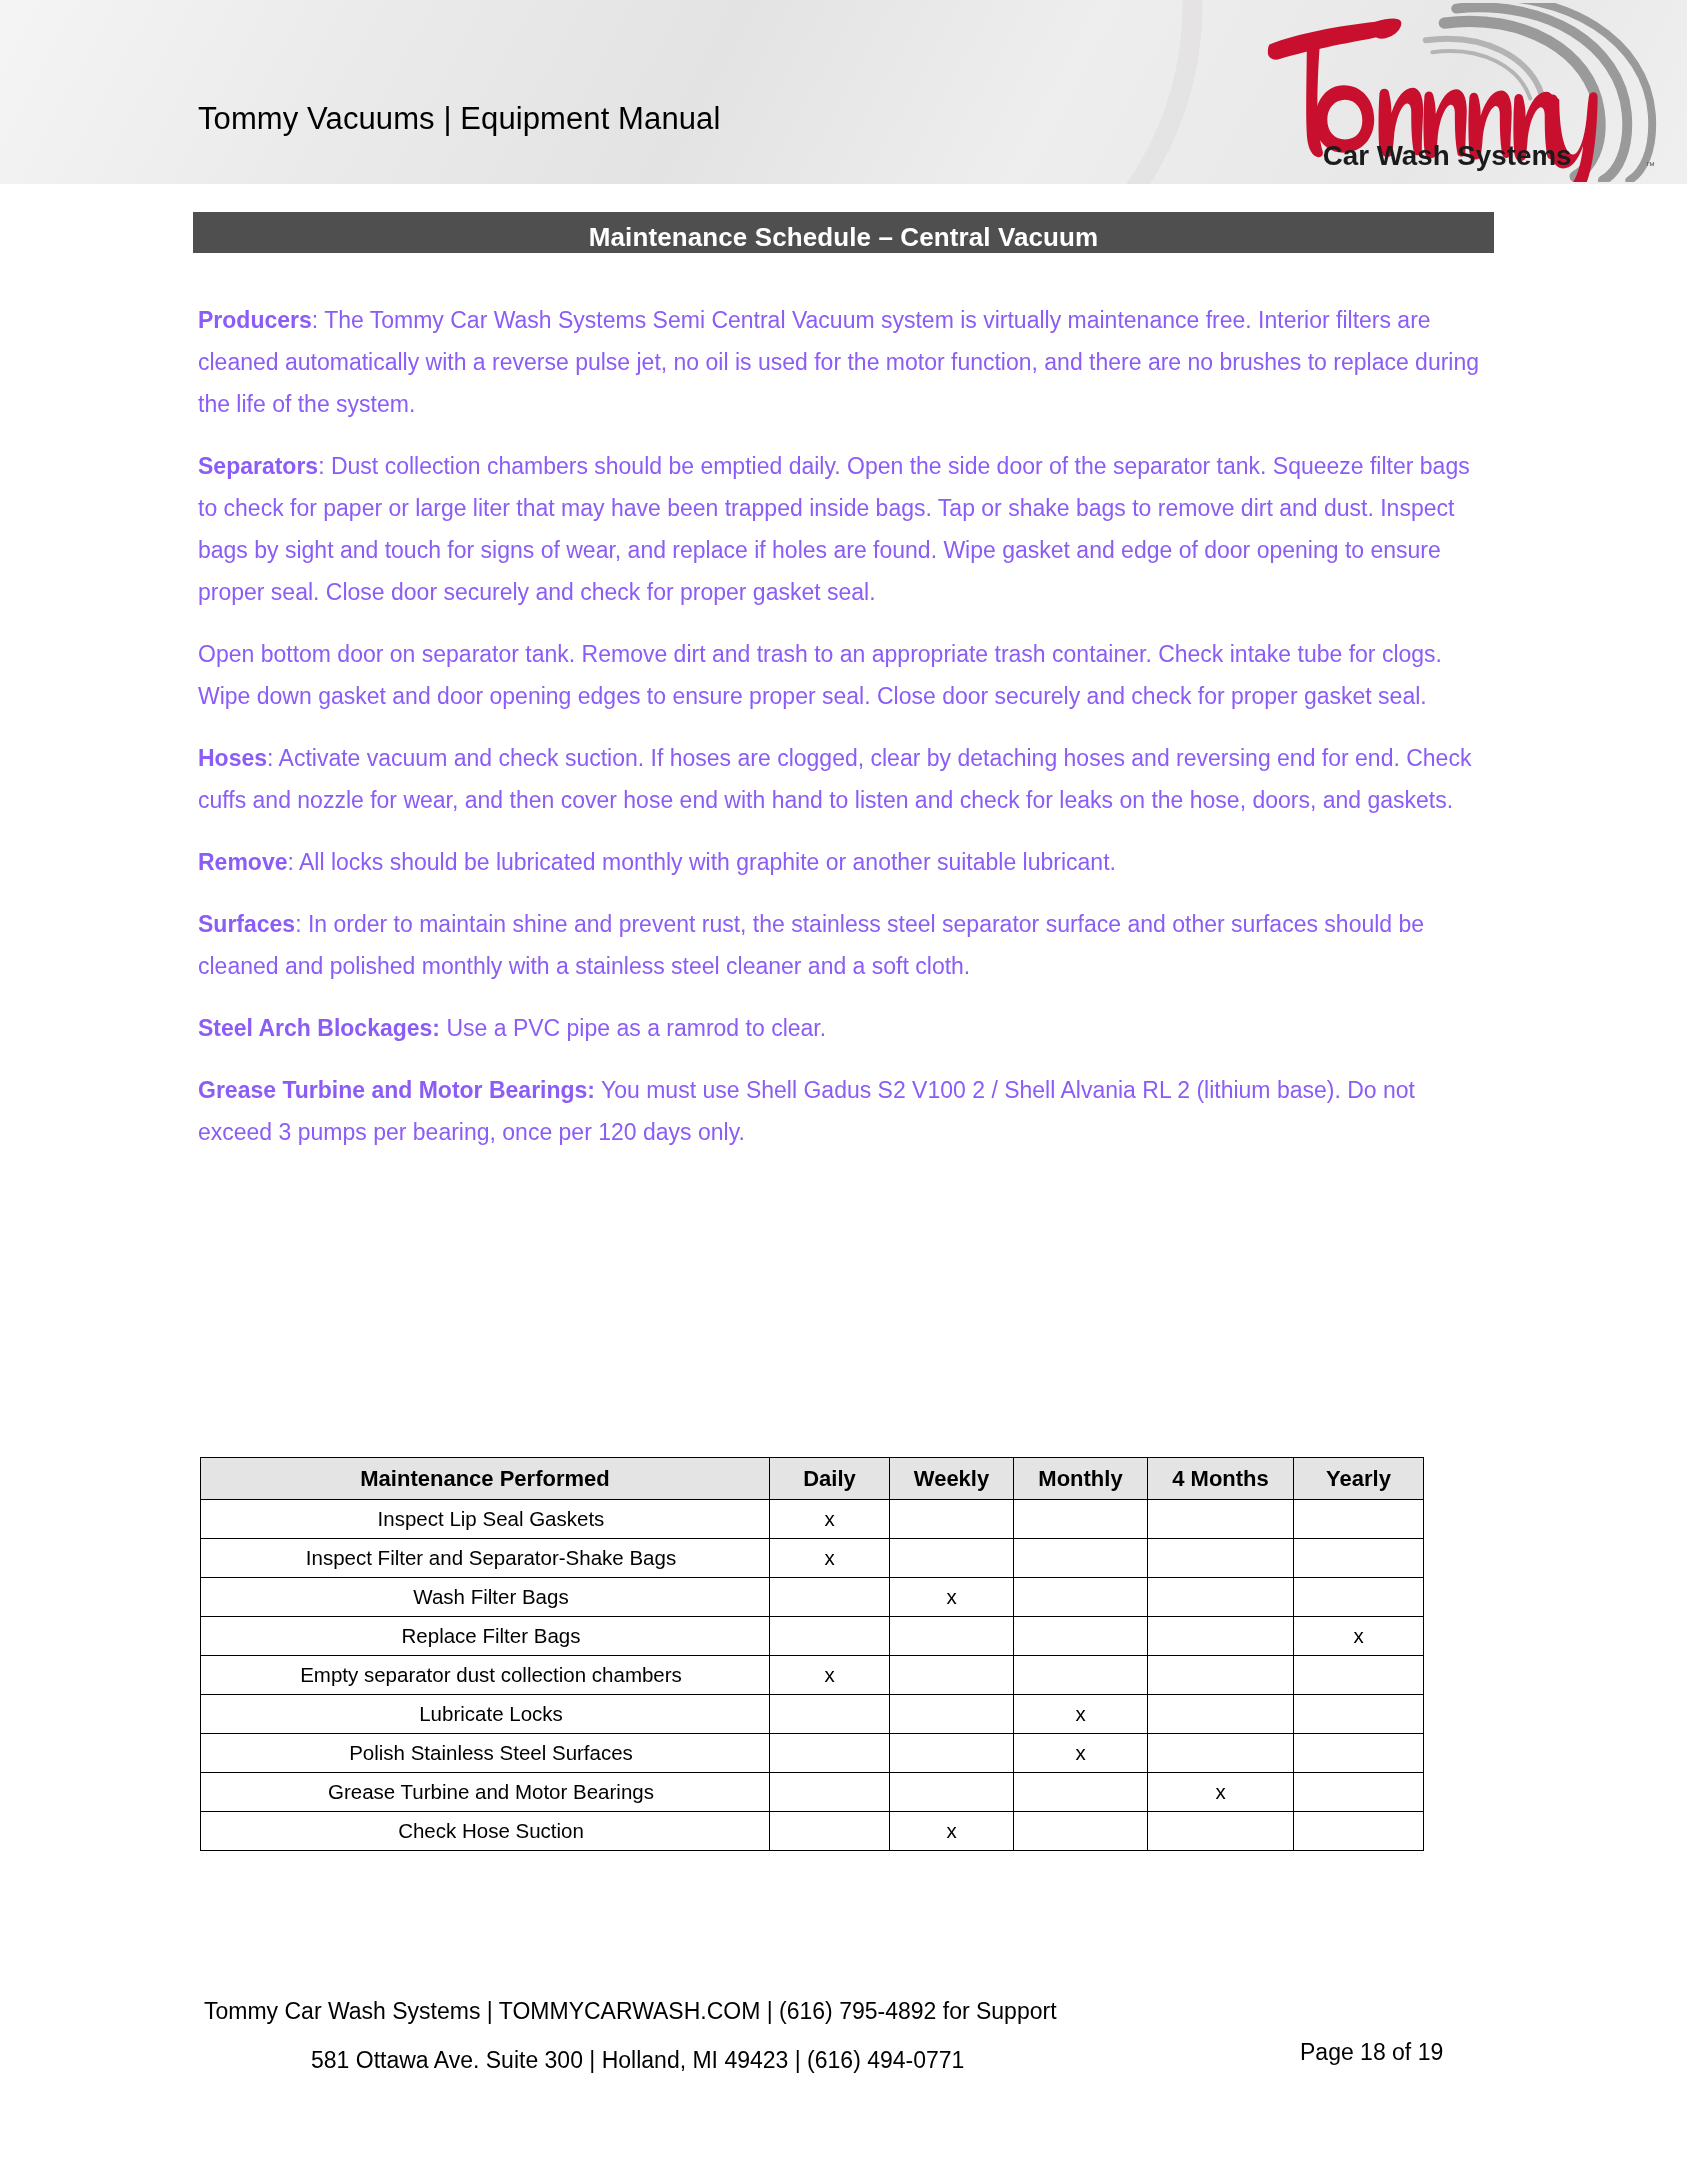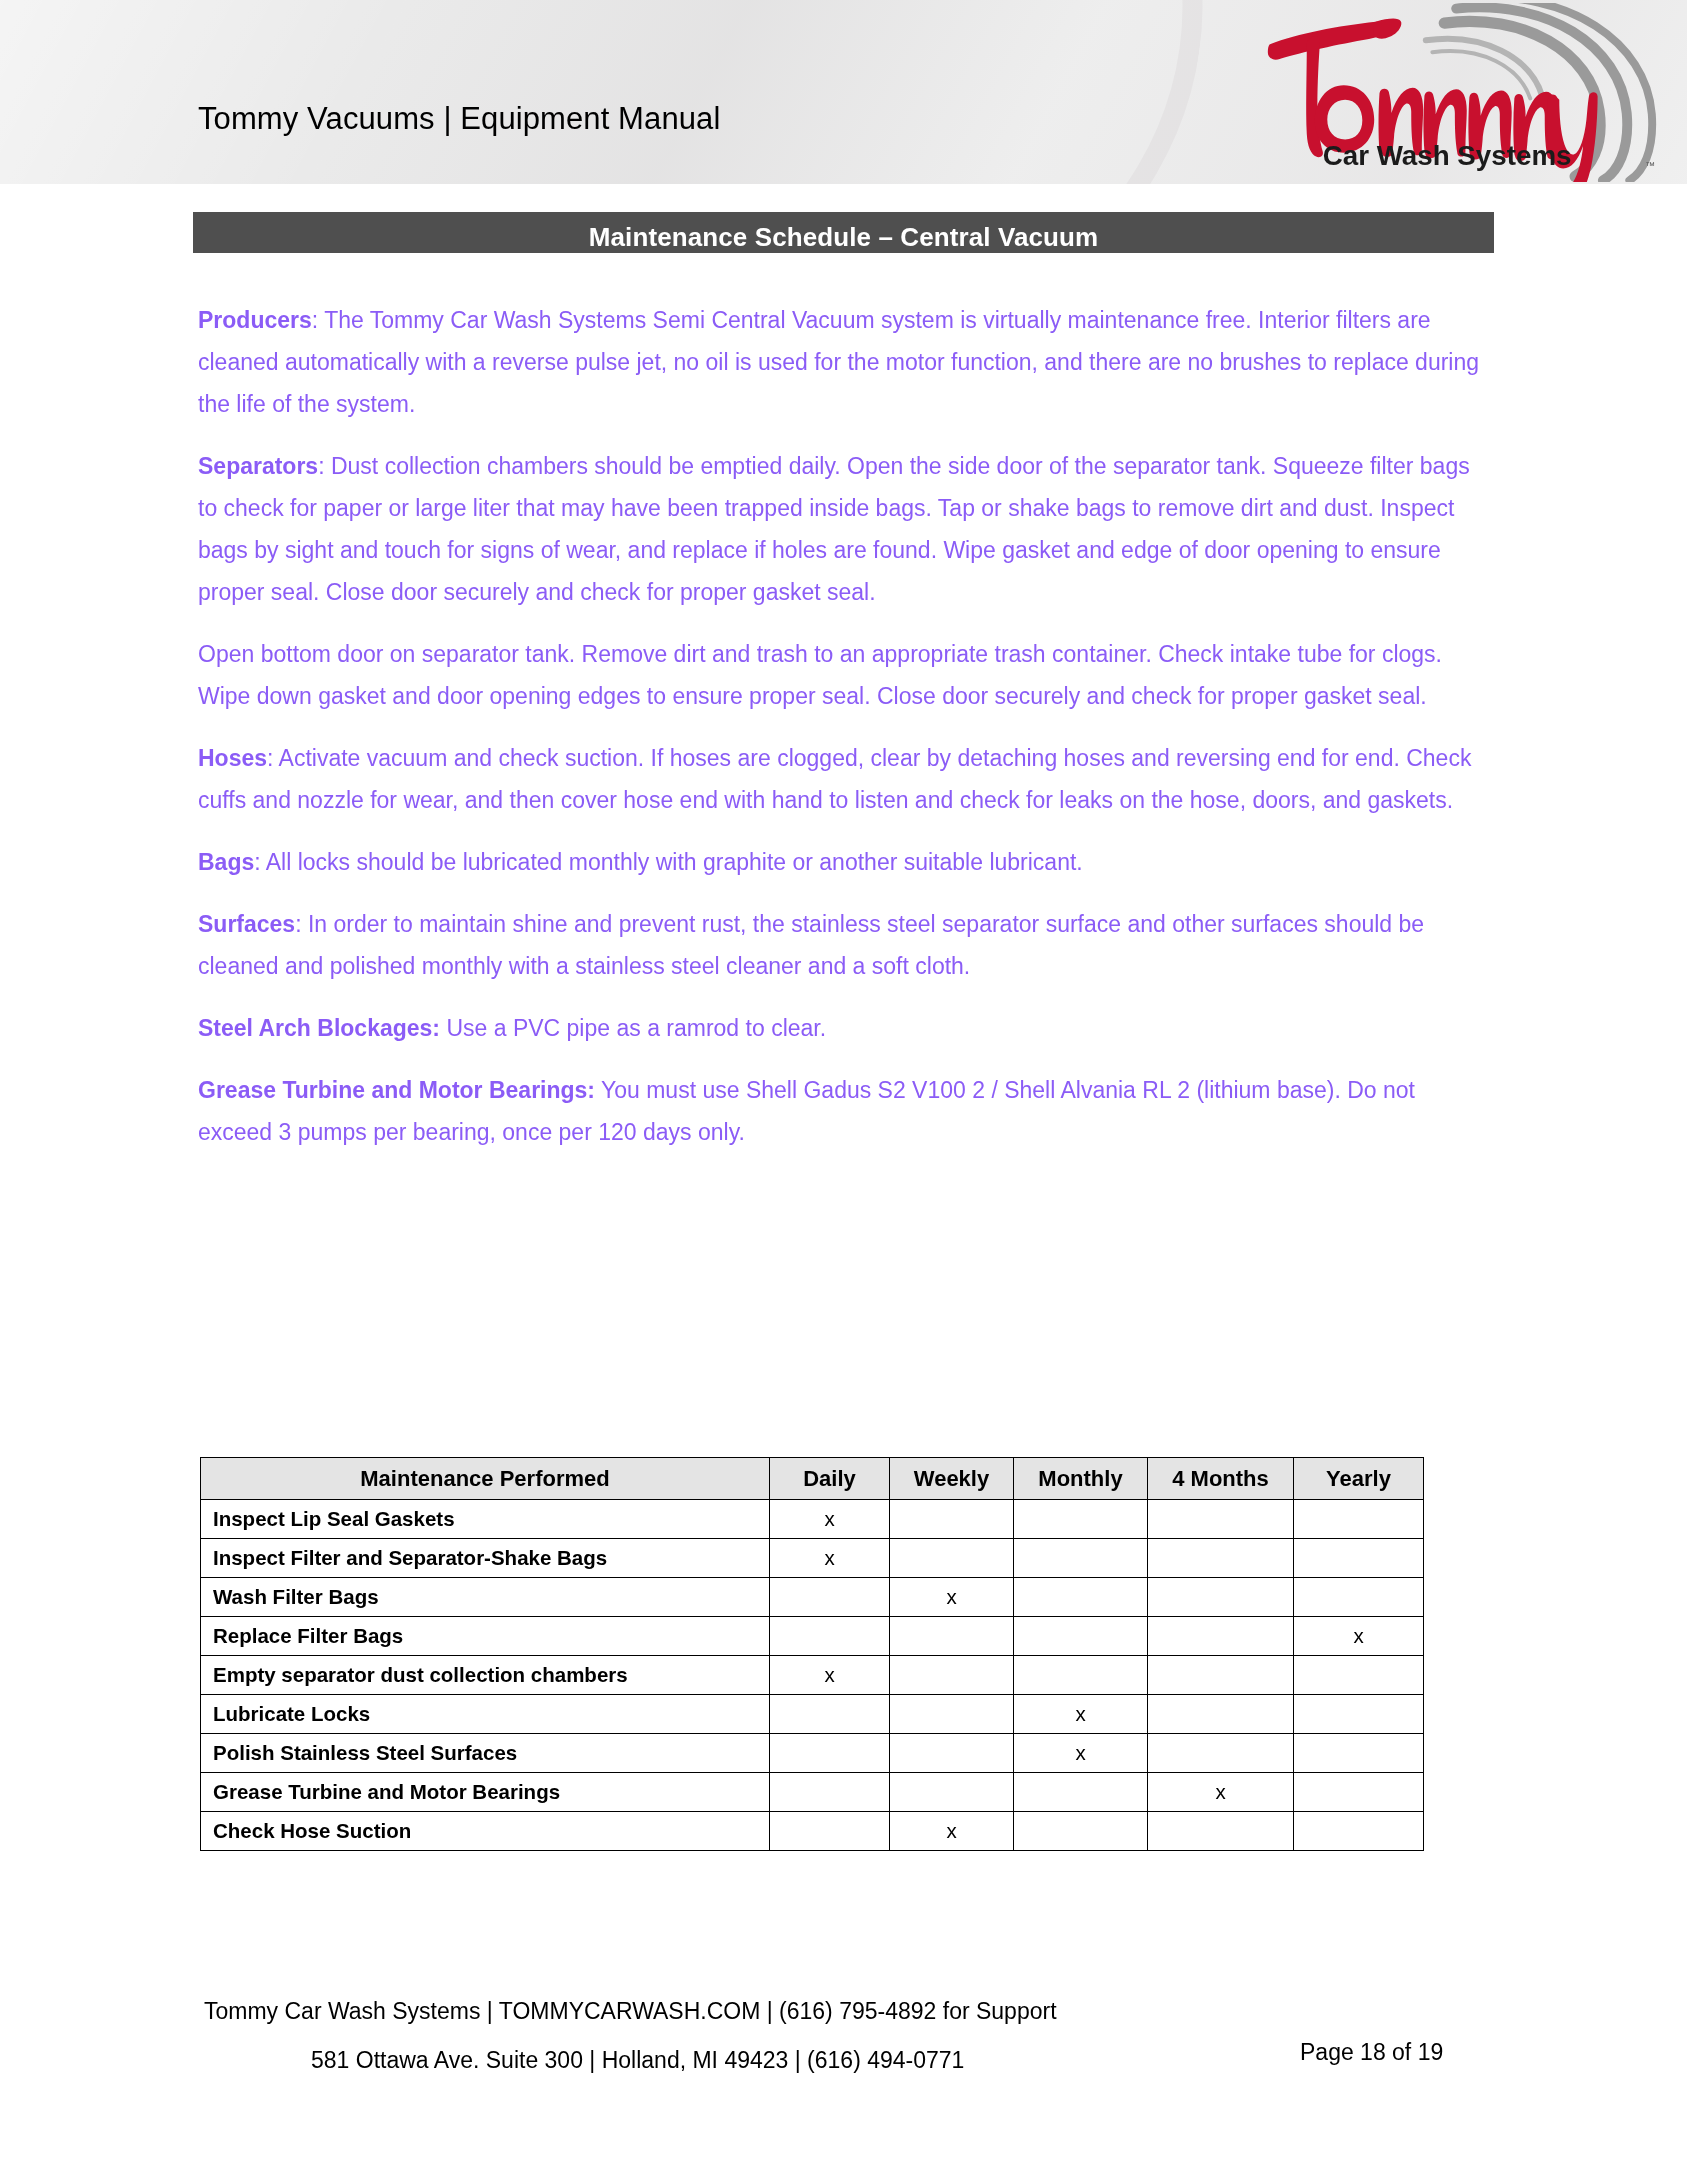--- a/index.html
+++ b/index.html
@@ -168,23 +168,23 @@
   }
   .sched-table thead th {
     background: #e4e4e4;
     font-weight: bold;
     text-align: center;
     font-size: 22px;
     height: 41px;
   }
   .sched-table thead th.task-head { text-align: center; }
   .sched-table td.task {
-    text-align: left;
+    text-align: center;
     padding-left: 12px;
-    font-weight: 700;
+    font-weight: 400;
   }
   .sched-table td.mark {
     text-align: center;
     font-weight: 400;
   }
   .col-task   { width: 569px; }
   .col-daily  { width: 120px; }
   .col-weekly { width: 124px; }
   .col-month  { width: 134px; }
   .col-4mon   { width: 146px; }
@@ -276,21 +276,21 @@
 
 <div class="content">
   <p class="para"><b>Producers</b><span>: The Tommy Car Wash Systems Semi Central Vacuum system is virtually maintenance free. Interior filters are cleaned automatically with a reverse pulse jet, no oil is used for the motor function, and there are no brushes to replace during the life of the system.</span></p>
 
   <p class="para"><b>Separators</b><span>: Dust collection chambers should be emptied daily. Open the side door of the separator tank. Squeeze filter bags to check for paper or large liter that may have been trapped inside bags. Tap or shake bags to remove dirt and dust. Inspect bags by sight and touch for signs of wear, and replace if holes are found. Wipe gasket and edge of door opening to ensure proper seal. Close door securely and check for proper gasket seal.</span></p>
 
   <p class="para"><b></b><span>Open bottom door on separator tank. Remove dirt and trash to an appropriate trash container. Check intake tube for clogs. Wipe down gasket and door opening edges to ensure proper seal. Close door securely and check for proper gasket seal.</span></p>
 
   <p class="para"><b>Hoses</b><span>: Activate vacuum and check suction. If hoses are clogged, clear by detaching hoses and reversing end for end. Check cuffs and nozzle for wear, and then cover hose end with hand to listen and check for leaks on the hose, doors, and gaskets.</span></p>
 
-  <p class="para"><b>Bags</b><span>: All locks should be lubricated monthly with graphite or another suitable lubricant.</span></p>
+  <p class="para"><b>Remove</b><span>: All locks should be lubricated monthly with graphite or another suitable lubricant.</span></p>
 
   <p class="para"><b>Surfaces</b><span>: In order to maintain shine and prevent rust, the stainless steel separator surface and other surfaces should be cleaned and polished monthly with a stainless steel cleaner and a soft cloth.</span></p>
 
   <p class="para"><b>Steel Arch Blockages:</b><span> Use a PVC pipe as a ramrod to clear.</span></p>
 
   <p class="para"><b>Grease Turbine and Motor Bearings:</b><span> You must use Shell Gadus S2 V100 2 / Shell Alvania RL 2 (lithium base). Do not exceed 3 pumps per bearing, once per 120 days only.</span></p>
 </div>
 
 <table class="sched-table">
   <colgroup>

